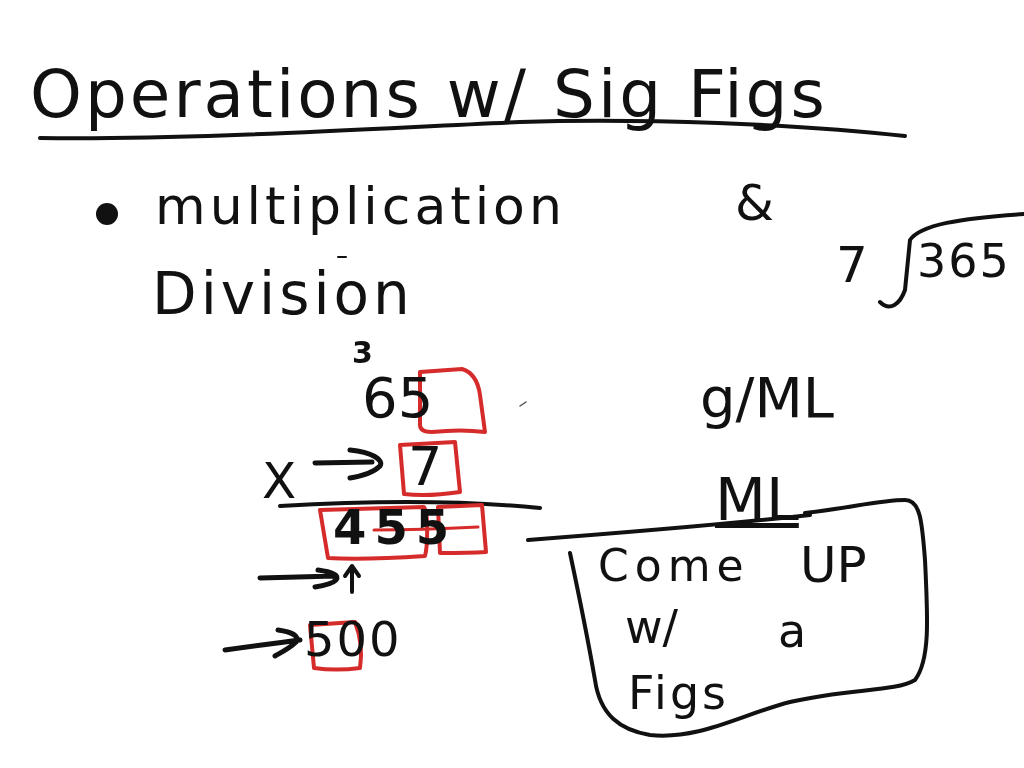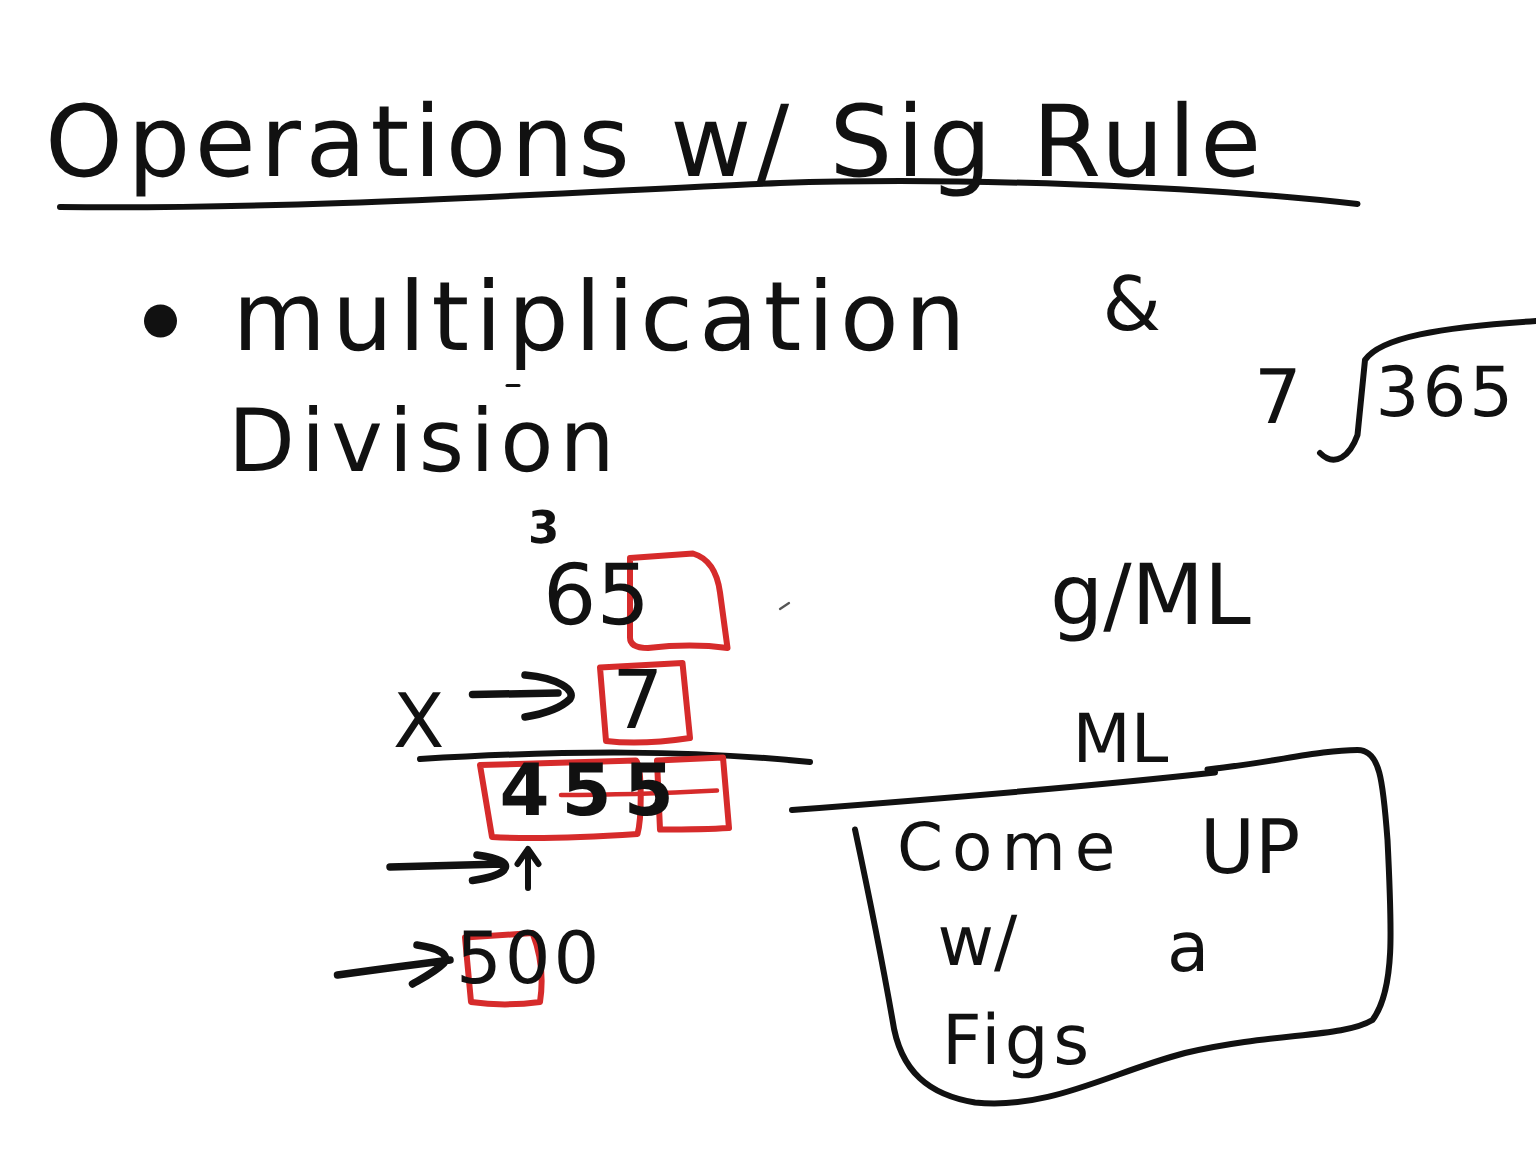--- a/index.html
+++ b/index.html
@@ -10,33 +10,33 @@
   }
   .board { position: absolute; inset: 0; width: 1024px; height: 768px; }
   svg.ink { position: absolute; left: 0; top: 0; width: 1024px; height: 768px; }
   .ink path, .ink line, .ink polyline { fill: none; stroke-linecap: round; stroke-linejoin: round; }
   .hand {
     position: absolute; white-space: nowrap; color: #111111;
     font-family: "DejaVu Sans", sans-serif; font-weight: normal; line-height: 1;
   }
   .title { left: 30px; top: 62px; font-size: 66px; letter-spacing: 3px; }
   .bullet-dot { position: absolute; left: 96px; top: 203px; width: 22px; height: 22px; border-radius: 50%; background: #111; }
-  .mult { left: 155px; top: 180px; font-size: 64px; letter-spacing: 4px; }
+  .mult { left: 155px; top: 180px; font-size: 52px; letter-spacing: 4px; }
   .amp { left: 735px; top: 178px; font-size: 50px; }
   .div { left: 152px; top: 265px; font-size: 58px; letter-spacing: 4px; }
   .divisor { left: 836px; top: 240px; font-size: 50px; }
   .dividend { left: 917px; top: 238px; font-size: 46px; letter-spacing: 2px; text-align: right; }
   .carry { left: 352px; top: 338px; font-size: 30px; font-weight: bold; }
   .n65 { left: 362px; top: 370px; font-size: 56px; }
   .x-sign { left: 262px; top: 456px; font-size: 50px; }
   .n7 { left: 408px; top: 440px; font-size: 54px; }
   .n455 { left: 333px; top: 503px; font-size: 48px; letter-spacing: 8px; font-weight: bold; }
   .n500 { left: 304px; top: 615px; font-size: 48px; letter-spacing: 2px; }
   .unit-gml { left: 700px; top: 370px; font-size: 56px; }
-  .unit-ml { left: 715px; top: 470px; font-size: 45px; }
+  .unit-ml { left: 715px; top: 470px; font-size: 59px; text-decoration: underline; }
   .rule1 { left: 598px; top: 544px; font-size: 44px; letter-spacing: 6px; }
   .rule1b { left: 800px; top: 540px; font-size: 50px; }
   .rule2 { left: 625px; top: 604px; font-size: 46px; }
   .rule2b { left: 778px; top: 608px; font-size: 46px; }
   .rule3 { left: 628px; top: 670px; font-size: 46px; letter-spacing: 3px; }
 </style>
 </head>
 <body>
 
 <div class="board">
@@ -64,21 +64,21 @@
     <path d="M310 625 L 355 622 C 362 640, 362 655, 360 668 C 345 670, 328 670, 314 668 Z" stroke="#d62b2b" stroke-width="4"></path>
 
     <path d="M528 540 C 620 533, 720 525, 810 515" stroke="#111" stroke-width="4"></path>
 
     <path d="M805 513 C 850 508, 880 500, 905 500 C 920 500, 922 520, 925 560 C 928 620, 930 660, 915 680 C 895 692, 850 688, 790 702 C 740 715, 700 740, 650 735 C 620 730, 600 715, 595 680 C 588 640, 580 600, 570 553" stroke="#111" stroke-width="4"></path>
 
     <line x1="338" y1="257" x2="346" y2="257" stroke="#111" stroke-width="2"></line>
     <line x1="520" y1="406" x2="526" y2="402" stroke="#555" stroke-width="1.5"></line>
   </svg>
 
-  <div class="hand title">Operations w/ Sig Rule</div>
+  <div class="hand title">Operations w/ Sig Figs</div>
 
   <div class="bullet-dot"></div>
   <div class="hand mult">multiplication</div>
   <div class="hand amp">&amp;</div>
   <div class="hand div">Division</div>
 
   <div class="hand divisor">7</div>
   <div class="hand dividend">365</div>
 
   <div class="hand carry">3</div>

